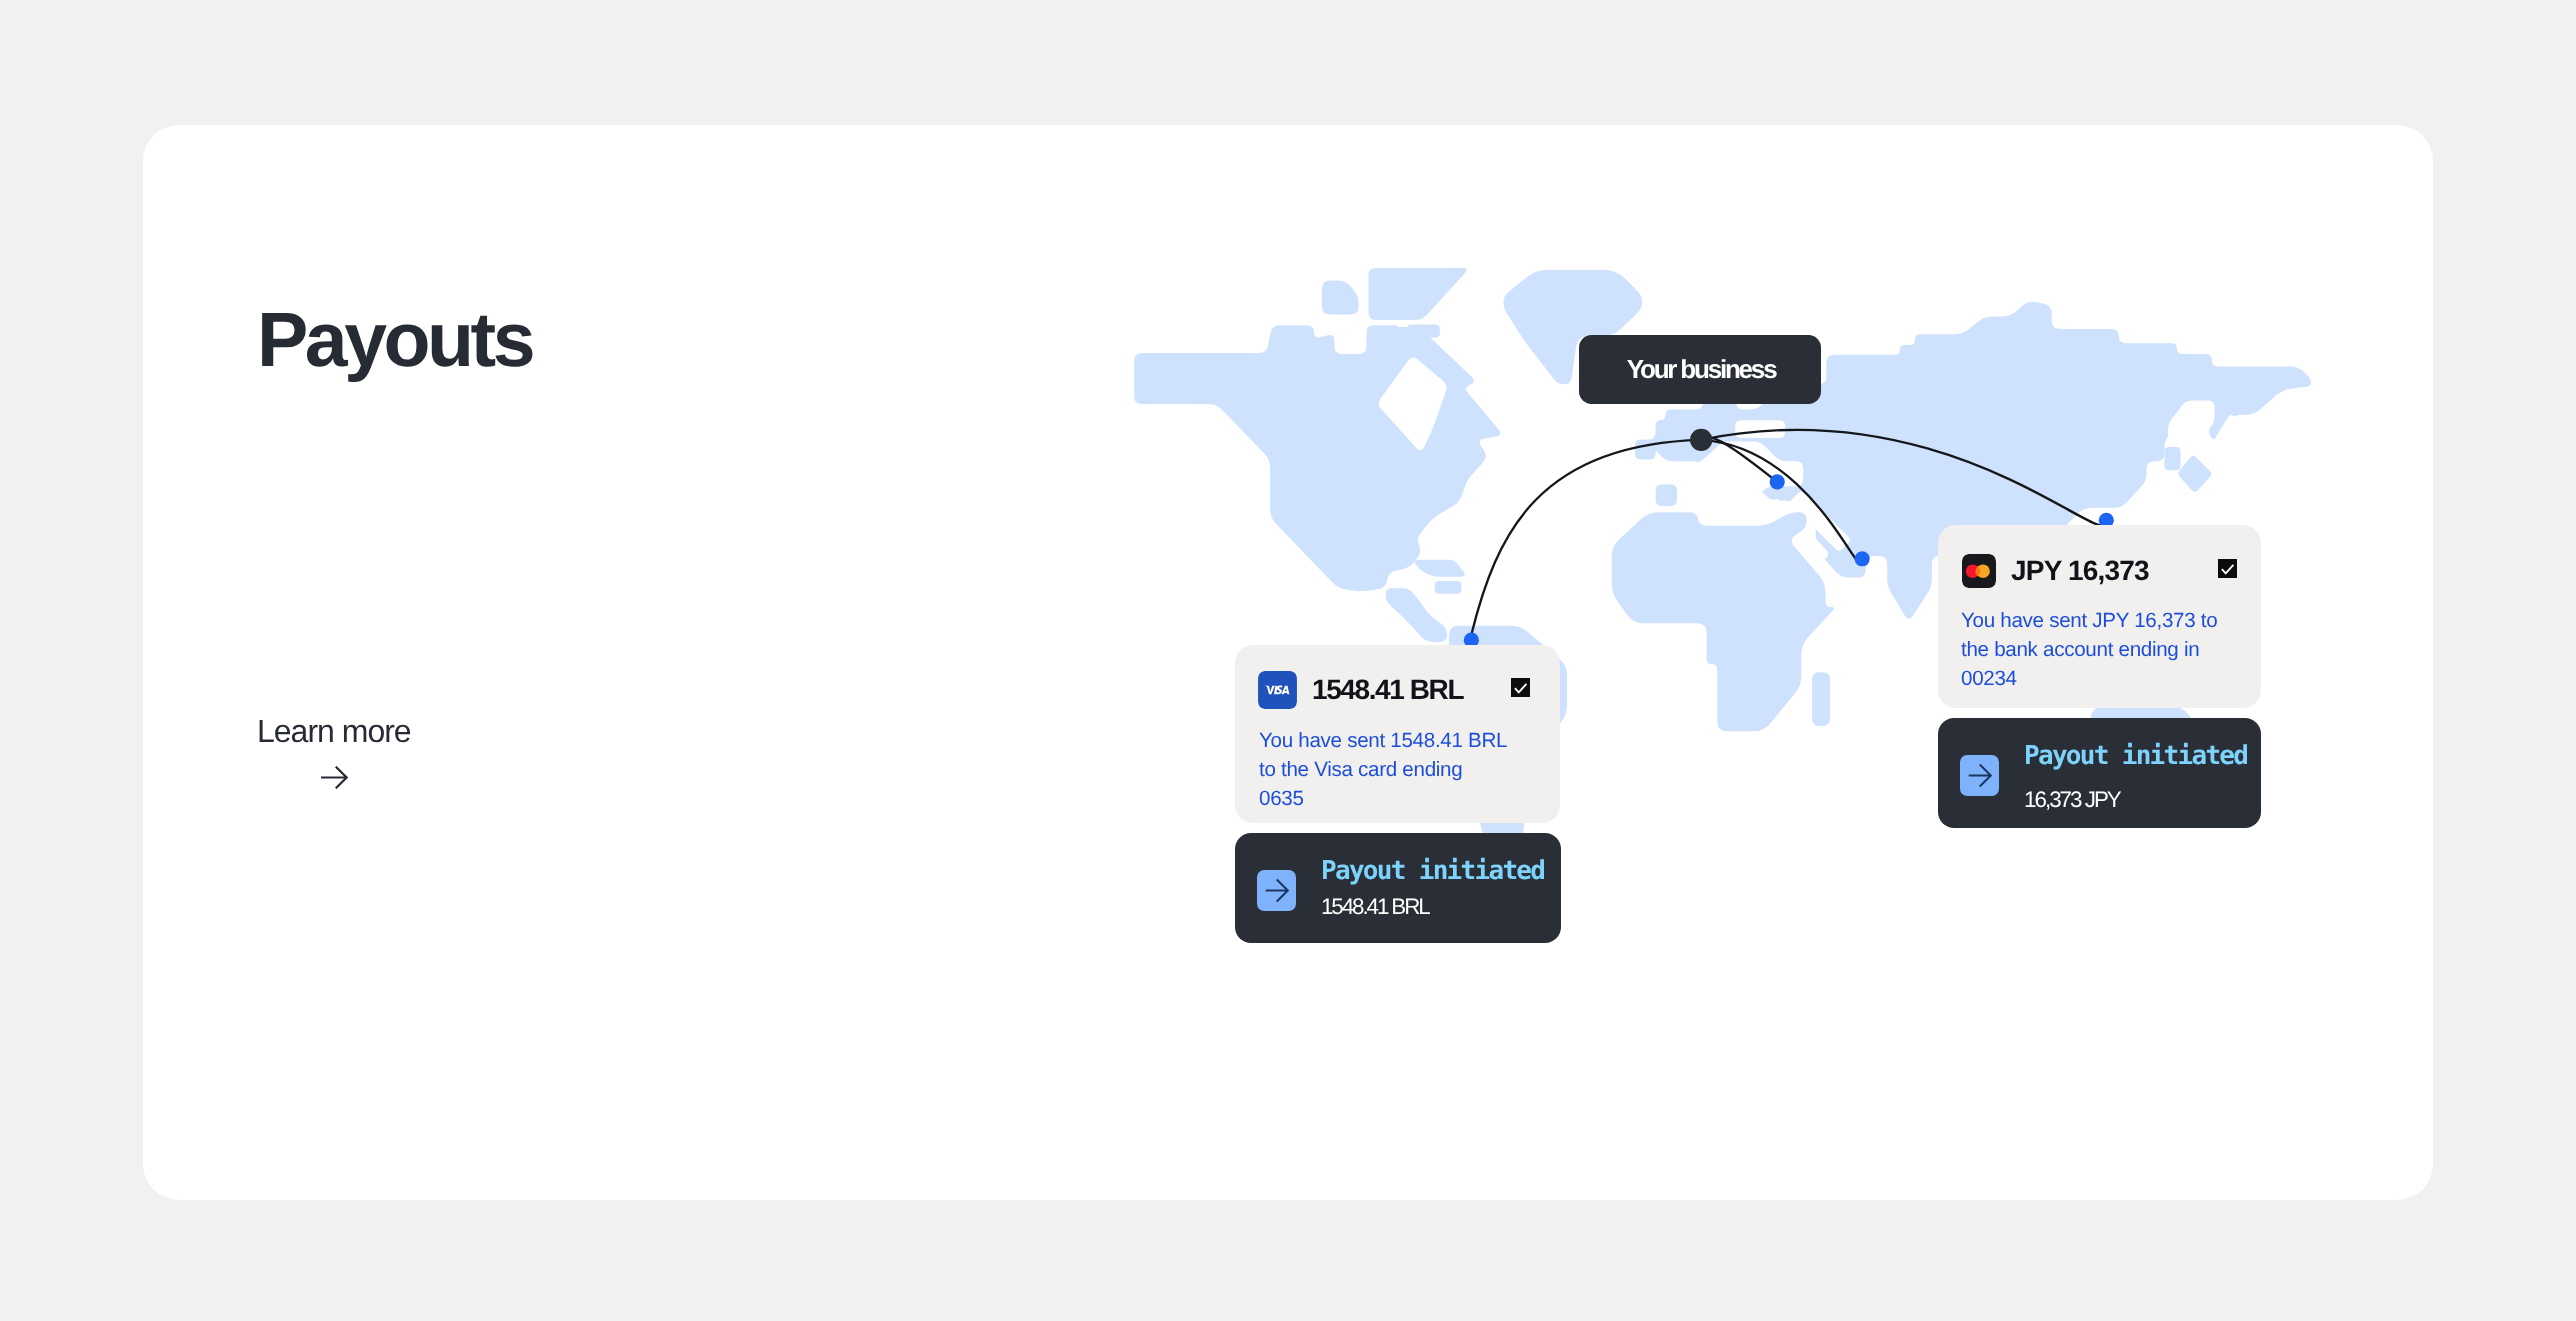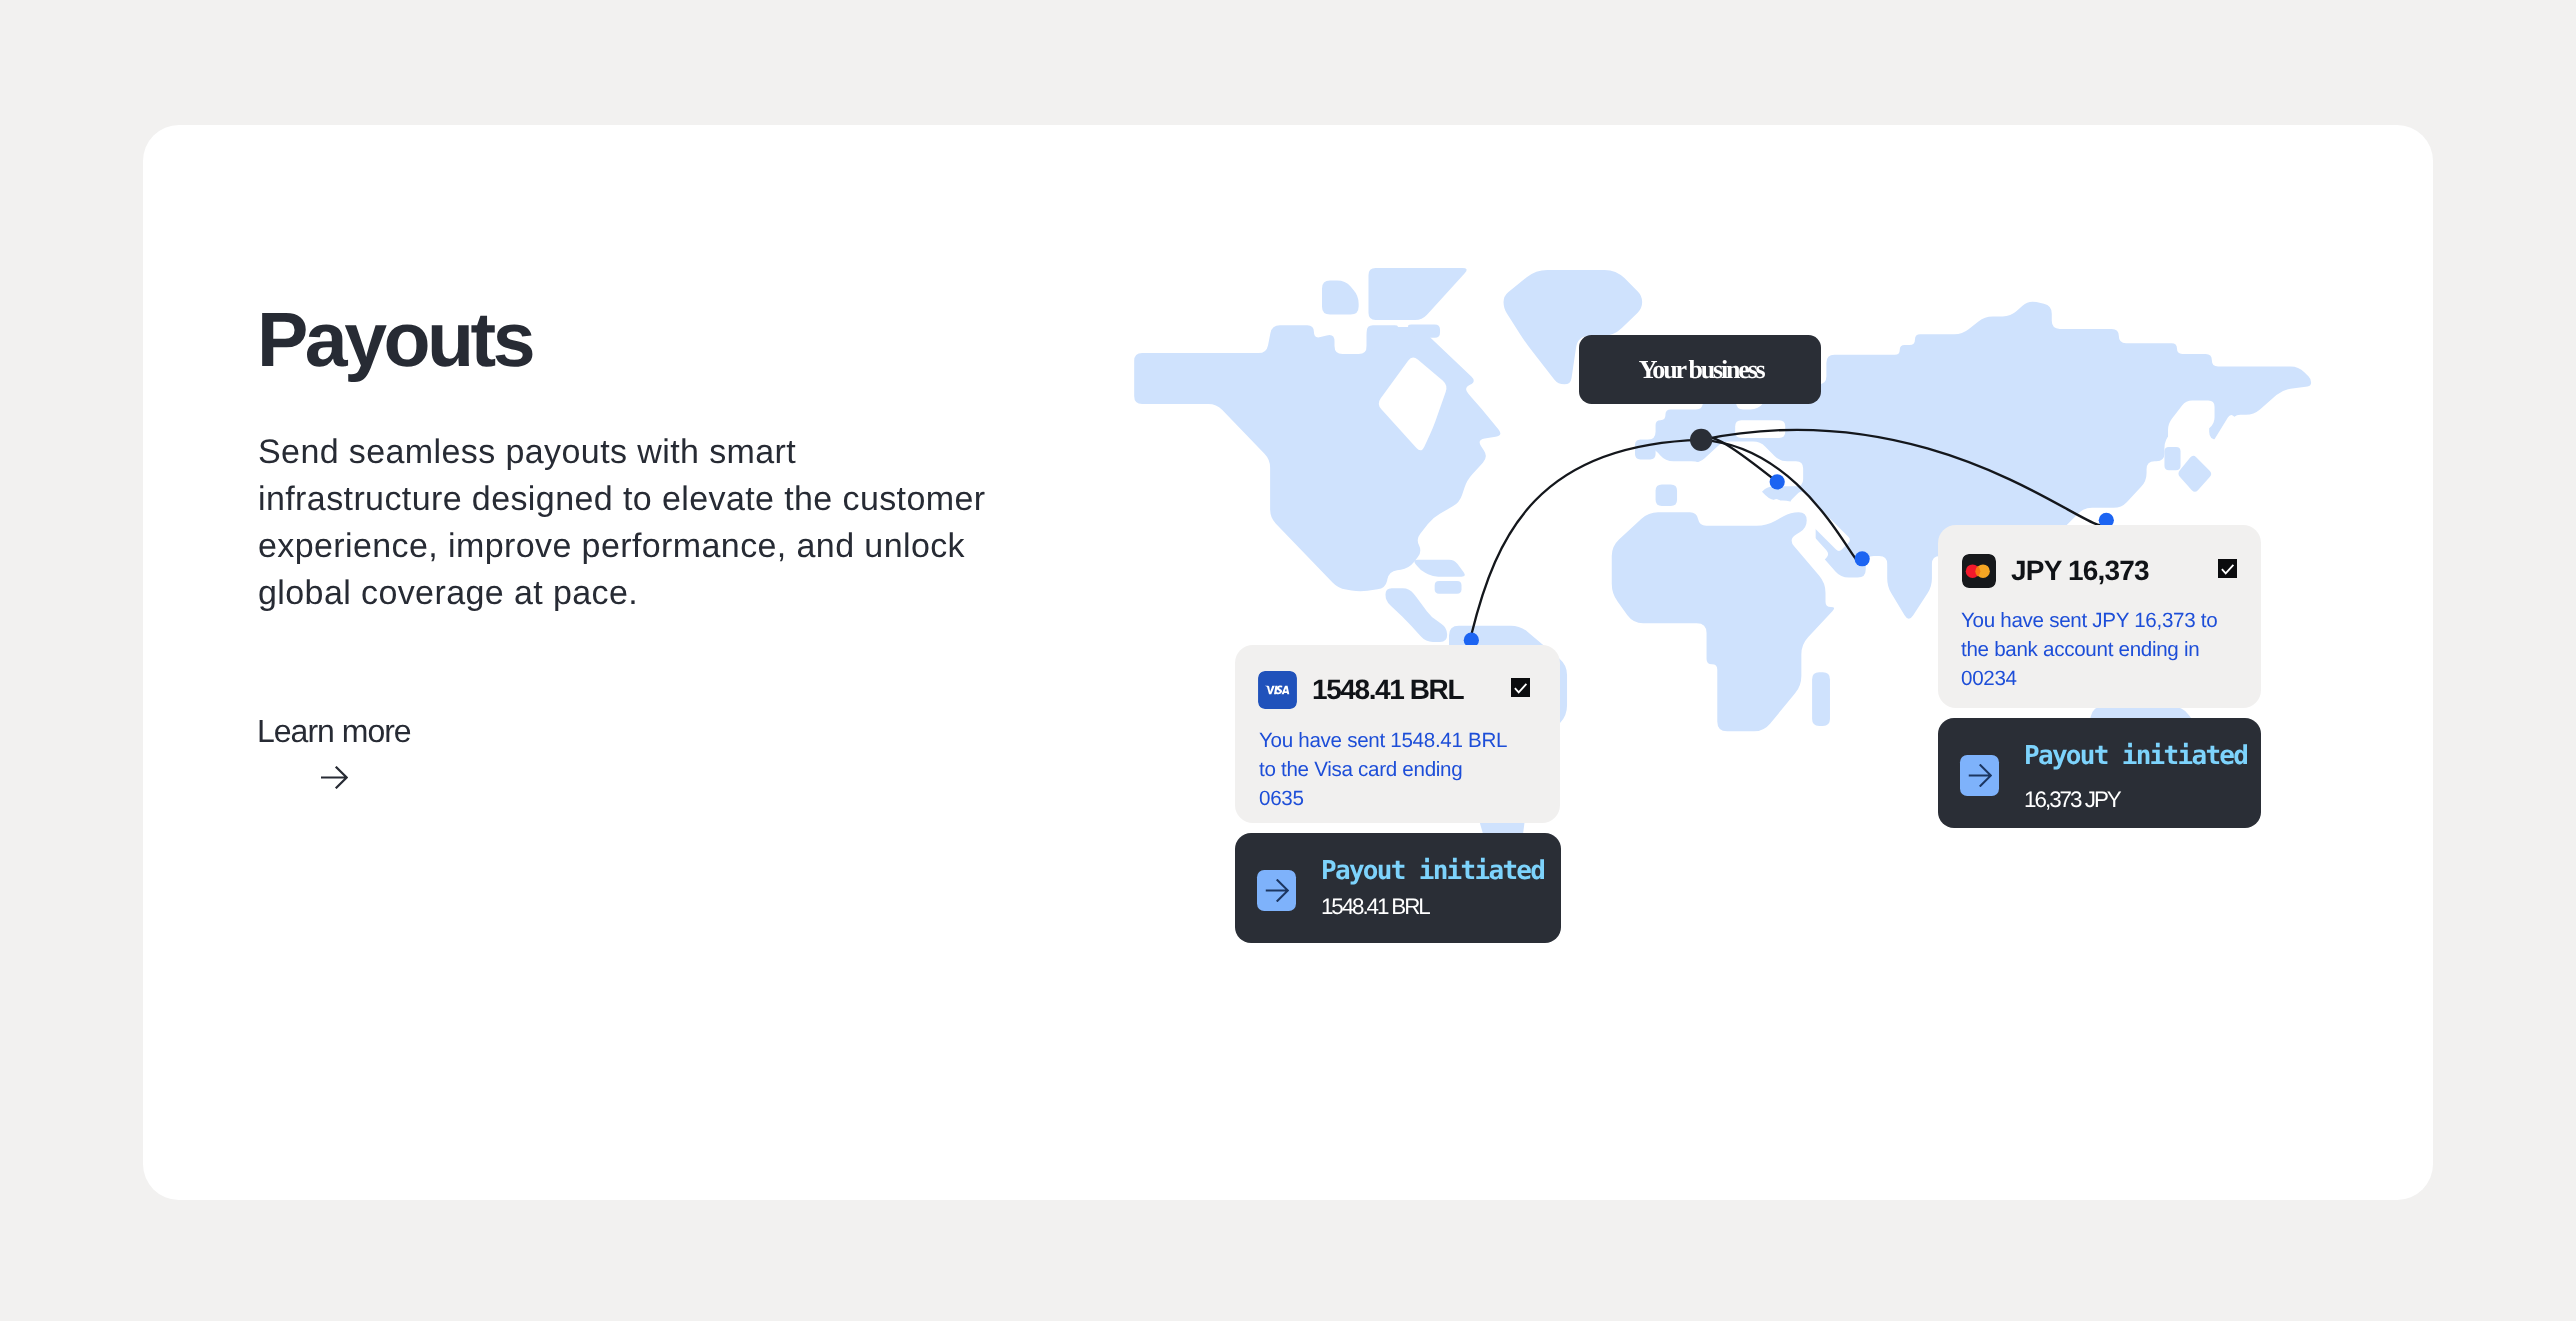--- a/index.html
+++ b/index.html
@@ -13,21 +13,21 @@
   .desc { position:absolute; left:115px; top:304px; width:748px; font-size:34px; line-height:47px; letter-spacing:0.4px; color:#272b34; }
   .learn { position:absolute; left:114px; top:588px; display:flex; align-items:center; gap:15px; font-size:32px; letter-spacing:-1px; color:#272b34; text-decoration:none;flex-direction:column; }
   .learn .arw { display:block; position:relative; top:0.9px; }
 
   .mapwrap { position:absolute; left:0; top:0; width:2290px; height:1075px; }
   .mapwrap > svg { position:absolute; left:0; top:0; }
   .land { fill:#cfe2fd; }
 
   
   .badge { position:absolute; background:#2a2e36; color:#fff; border-radius:12.5px;
-           font-family:Liberation Serif, serif; font-weight:700;
+           font-family:Liberation Sans, sans-serif; font-weight:700;
            display:flex; align-items:center; justify-content:center; white-space:nowrap; }
   #badge-your-business { will-change:transform; left:1436px; top:210px; width:242px; height:69px; font-size:26px; letter-spacing:-2.2px; padding-left:2.2px; }
 
   
   .ncard { position:absolute; background:#f1f0ef; border-radius:18px; }
   .ncard .hdr { position:absolute; display:flex; align-items:center; }
   .ncard .logo { flex:none; display:block; }
   .logo-visa { width:39px; height:38px; border-radius:7.2px; }
   .logo-mc { width:34px; height:34px; border-radius:7.2px; }
   .ncard .amt { font-size:28px; font-weight:700; color:#101317; margin-left:15px; letter-spacing:-1.4px; white-space:nowrap; }
@@ -44,21 +44,20 @@
   .toast .t2 { position:absolute; will-change:transform; font-size:22.4px; color:#fff; letter-spacing:-2.1px; white-space:nowrap; }
   .toast .t2-jpy { letter-spacing:-2px;margin-top:8px; }
 </style>
 </head>
 <body>
 
 <div class="page">
   <div class="panel">
 
     <h1 class="title">Payouts</h1>
-    <p class="desc">Send seamless payouts with smart infrastructure designed to elevate the customer experience, improve performance, and unlock global coverage at pace.</p>
     <a class="learn">
       <span>Learn more</span>
       <svg class="arw" width="28" height="23" viewBox="0 0 31 26" fill="none">
         <path d="M0.8 13h29M17.5 0.8 29.8 13 17.5 25.2" stroke="#272b34" stroke-width="2.5" stroke-linecap="butt" stroke-linejoin="miter"></path>
       </svg>
     </a>
 
     <div class="mapwrap">
       <svg width="2290" height="1075" viewBox="160 140 2560 1202">
         <g class="land">

